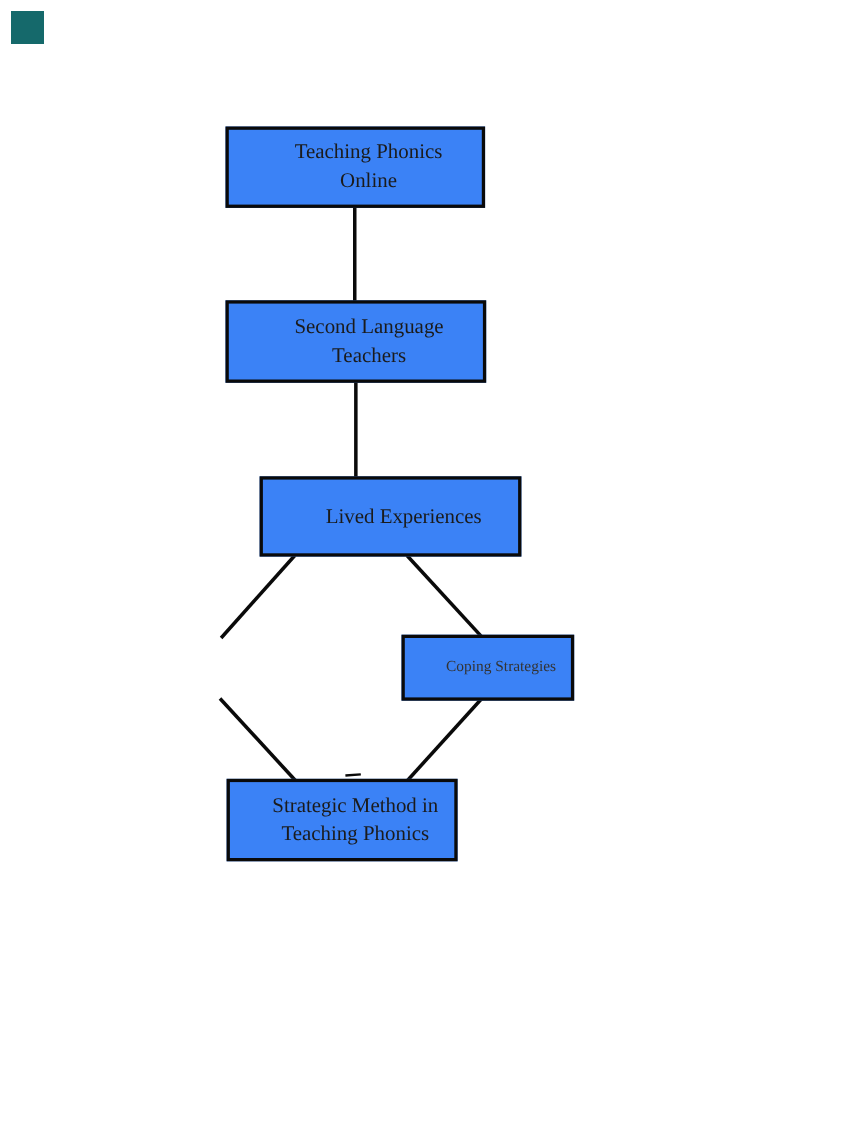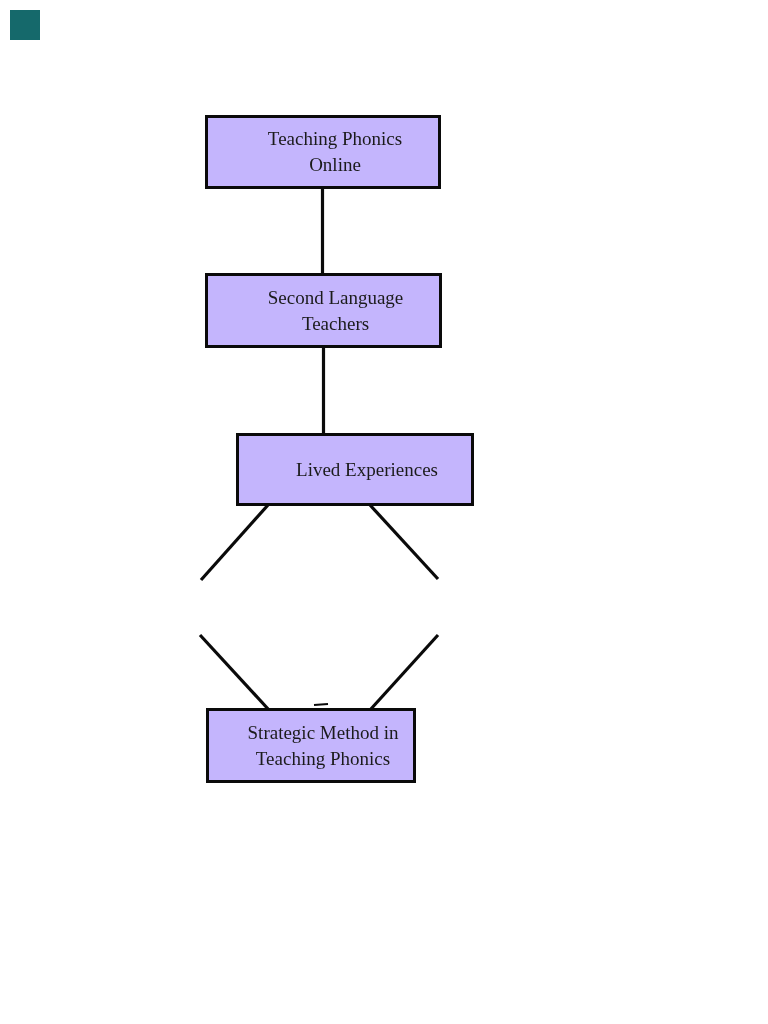--- a/index.html
+++ b/index.html
@@ -26,21 +26,21 @@
     position: absolute;
     left: 0;
     top: 0;
     z-index: 0;
   }
   .node {
     position: absolute;
     z-index: 1;
     box-sizing: border-box;
     border: 3px solid #0a0a0a;
-    background: #c4b5fd;
+    background: #3b82f6;
     display: flex;
     align-items: center;
     justify-content: center;
     text-align: center;
     padding-left: 24px;
   }
   .node-label {
     white-space: pre-line;
     color: #1b1b1b;
     font-size: 19px;
@@ -79,19 +79,22 @@
   <div class="node" id="node-second-language-teachers">
     <span class="node-label">Second Language
 Teachers</span>
   </div>
 
   <div class="node" id="node-lived-experiences">
     <span class="node-label">Lived Experiences</span>
   </div>
 
 
+  <div class="node" id="node-coping-strategies">
+    <span class="node-label">Coping Strategies</span>
+  </div>
 
   <div class="node" id="node-strategic-method">
     <span class="node-label">Strategic Method in
 Teaching Phonics</span>
   </div>
 
 </div>
 
 </body></html>

